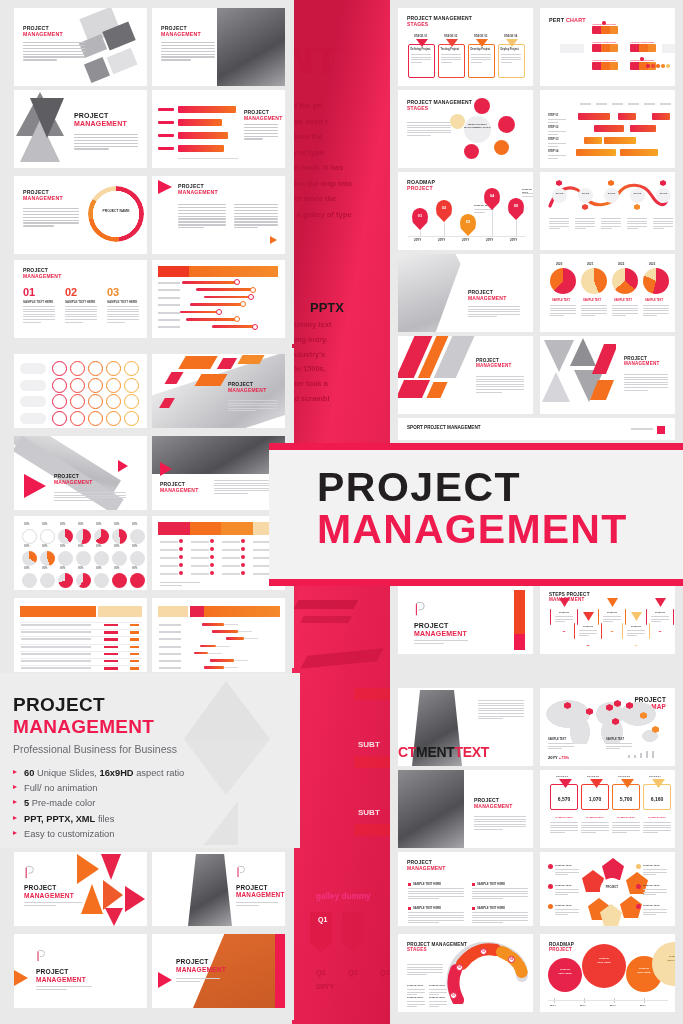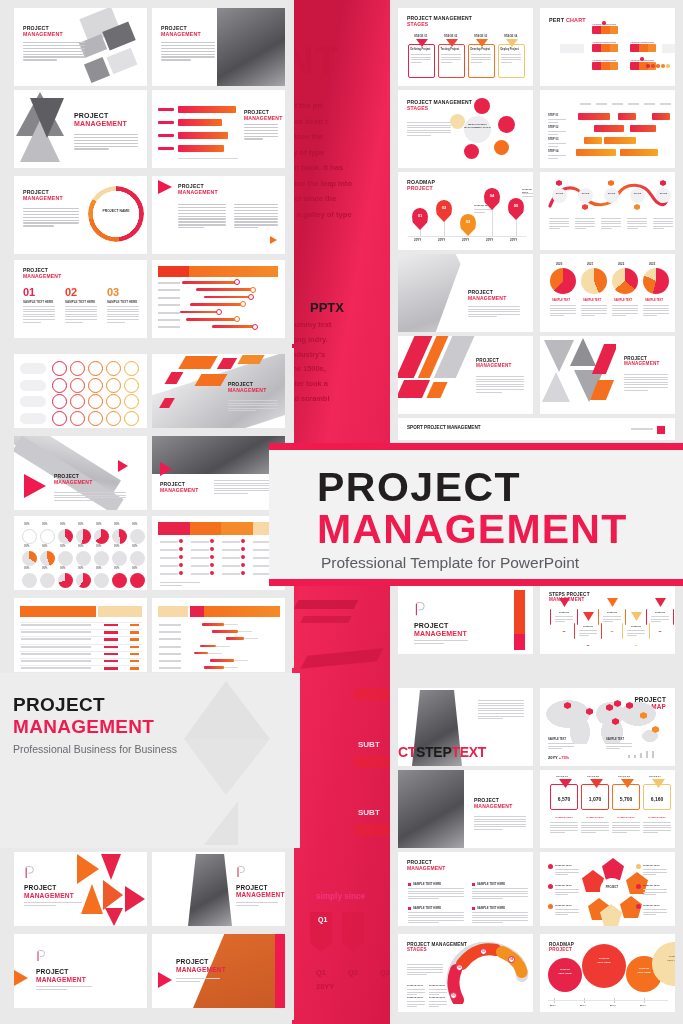--- a/index.html
+++ b/index.html
@@ -99,21 +99,21 @@
     </div>
 
     <div style="position:absolute;left:4px;top:600px;width:60px;height:9px;background:#c7143f;transform:skewX(-28deg);opacity:.75;"></div>
     <div style="position:absolute;left:10px;top:616px;width:48px;height:7px;background:#c7143f;transform:skewX(-28deg);opacity:.6;"></div>
     <div style="position:absolute;left:14px;top:652px;width:72px;height:13px;background:#cf1743;transform:skewX(-32deg) rotate(-6deg);opacity:.8;"></div>
     <div style="position:absolute;left:62px;top:688px;width:48px;height:12px;background:#e22;opacity:.35;"></div>
     <div style="position:absolute;left:66px;top:740px;font-size:8px;color:#fff;font-weight:bold;opacity:.85;">SUBT</div>
     <div style="position:absolute;left:62px;top:756px;width:48px;height:12px;background:#e22;opacity:.35;"></div>
     <div style="position:absolute;left:66px;top:808px;font-size:8px;color:#fff;font-weight:bold;opacity:.85;">SUBT</div>
     <div style="position:absolute;left:62px;top:824px;width:48px;height:12px;background:#e22;opacity:.35;"></div>
-    <div style="position:absolute;left:24px;top:892px;font-size:8.2px;color:#f4a;opacity:.55;font-weight:bold;">simply since</div>
+    <div style="position:absolute;left:24px;top:892px;font-size:8.2px;color:#f4a;opacity:.55;font-weight:bold;">galley dummy</div>
     <div style="position:absolute;left:18px;top:912px;width:22px;height:40px;background:#de1a46;clip-path:polygon(0 0,100% 0,100% 76%,50% 100%,0 76%);"></div>
     <div style="position:absolute;left:50px;top:912px;width:22px;height:40px;background:#d91843;opacity:.5;clip-path:polygon(0 0,100% 0,100% 76%,50% 100%,0 76%);"></div>
     <div style="position:absolute;left:26px;top:916px;font-size:7px;color:#fff;font-weight:bold;">Q1</div>
     <div style="position:absolute;left:24px;top:968px;font-size:7.5px;color:#c4143f;font-weight:bold;">Q1</div>
     <div style="position:absolute;left:56px;top:968px;font-size:7.5px;color:#c4143f;font-weight:bold;">Q2</div>
     <div style="position:absolute;left:88px;top:968px;font-size:7.5px;color:#c4143f;font-weight:bold;">Q3</div>
     <div style="position:absolute;left:24px;top:982px;font-size:7.5px;color:#c4143f;font-weight:bold;">20YY</div>
   </div>
 
   <div id="leftcol">
@@ -1110,21 +1110,21 @@
             <i style="width:46px"></i>
             <i style="width:46px"></i>
             <i style="width:46px"></i>
             <i style="width:46px"></i>
             <i style="width:46px"></i>
             <i style="width:46px"></i>
             <i style="width:25px"></i>
           </div>
         </div>
   <div style="position:absolute;left:0px;top:56px;font-size:14px;font-weight:bold;letter-spacing:-.3px">
-    <span style="color:#e8234a">CT</span><span style="color:#1b1b1b">STEP</span><span style="color:#e8234a">TEXT</span></div>
+    <span style="color:#e8234a">CT</span><span style="color:#1b1b1b">MENT</span><span style="color:#e8234a">TEXT</span></div>
 </div>
       <div class="slide" style="left:150px;top:688px;width:135px;height:78px">
   <div class="sl-t" style="position:absolute;right:9px;top:8px;font-size:6.4px;text-align:right">
     <span class="b">PROJECT</span>
     <span class="r">MAP</span>
         </div>
         <div style="position:absolute;left:6px;top:10px;width:124px;height:46px;background:
   radial-gradient(ellipse 22px 14px at 22px 16px,#e2e2e5 98%,transparent),
   radial-gradient(ellipse 10px 16px at 34px 34px,#e2e2e5 98%,transparent),
   radial-gradient(ellipse 14px 12px at 64px 16px,#e2e2e5 98%,transparent),
@@ -1434,31 +1434,37 @@
 <div style="position:absolute;left:70px;top:70px;font-size:2.4px;font-weight:bold;color:#3a3a40">20YY</div>
         <div style="position:absolute;left:104px;top:64px;width:1px;height:5px;background:#c9c9ce"></div>
 <div style="position:absolute;left:100px;top:70px;font-size:2.4px;font-weight:bold;color:#3a3a40">20YY</div>
         <div style="position:absolute;left:8px;top:66px;width:120px;height:.8px;background:#e4e4e7"></div>
       </div>
     </div>
 
   <div id="hero">
     <div class="h1">PROJECT</div>
     <div class="h2">MANAGEMENT</div>
-    <div class="h3">Professional Template for PowerPoint</div>
   </div>
 
   <div id="features">
     <div style="position:absolute;right:0;top:0;width:130px;height:175px;overflow:hidden;">
       <div style="position:absolute;left:14px;top:8px;width:0;height:0;border-left:42px solid transparent;border-bottom:58px solid #e2e2e3;"></div>
       <div style="position:absolute;left:56px;top:8px;width:0;height:0;border-right:44px solid transparent;border-bottom:58px solid #e2e2e3;"></div>
       <div style="position:absolute;left:14px;top:66px;width:0;height:0;border-left:42px solid transparent;border-top:56px solid #e4e4e5;"></div>
       <div style="position:absolute;left:56px;top:66px;width:0;height:0;border-right:44px solid transparent;border-top:56px solid #e4e4e5;"></div>
       <div style="position:absolute;left:34px;top:128px;width:0;height:0;border-left:34px solid transparent;border-bottom:44px solid #e3e3e4;"></div>
     </div>
     <div style="position:absolute;left:13px;top:21px;">
       <h1>PROJECT</h1>
       <h2>MANAGEMENT</h2>
       <div class="sub">Professional Business for Business</div>
+      <ul id="featList">
+          <li><b>60</b> Unique Slides, <b>16x9HD</b> aspect ratio</li>
+          <li>Full/ no animation</li>
+          <li><b>5</b> Pre-made color</li>
+          <li><b>PPT, PPTX, XML</b> files</li>
+          <li>Easy to customization</li>
+        </ul>
     </div>
   </div>
 
 </div>
 
 </body></html>

